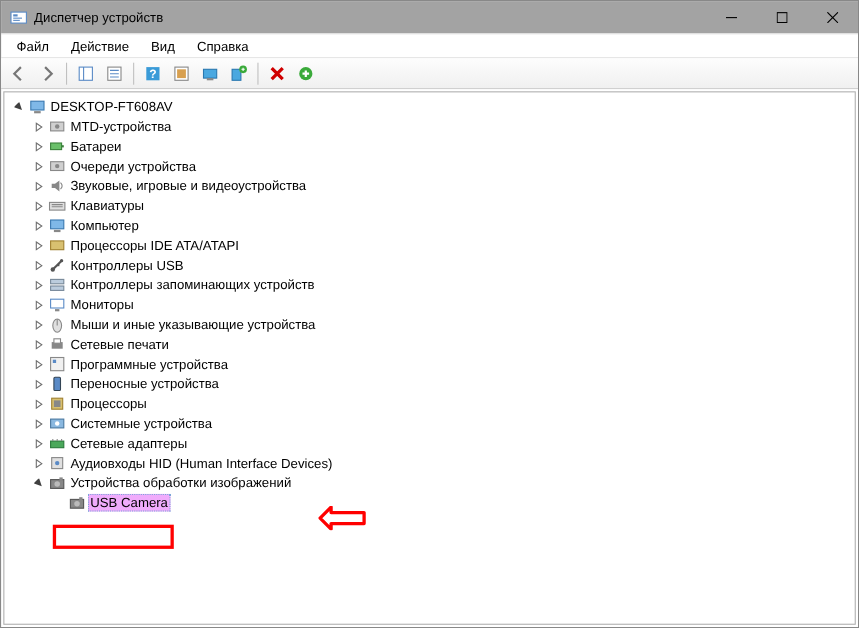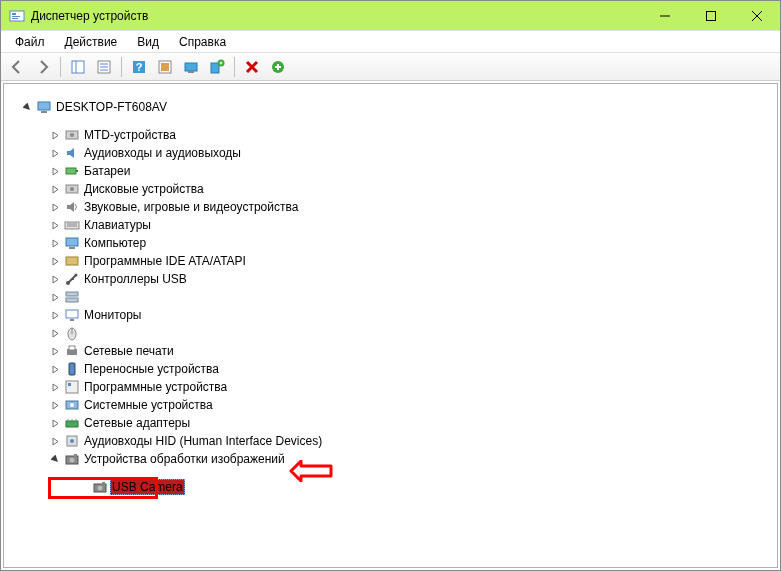--- a/index.html
+++ b/index.html
@@ -12,21 +12,21 @@
     height: 571px;
     overflow: hidden;
     border: 1px solid #888;
     position: relative;
   }
   
   .titlebar {
     height: 30px;
     display: flex;
     align-items: center;
-    background: #bef264;
+    background: #a3a3a3;
     border-bottom: 1px solid #e0e0e0;
   }
   .titlebar .title-icon {
     width: 16px; height: 16px; margin: 0 6px 0 8px;
     display:inline-flex;align-items:center;justify-content:center;
   }
   .titlebar .title-text { flex: 0 0 auto; font-size: 12px; }
   .titlebar .spacer { flex: 1; }
   .win-controls { display:flex; height:100%; }
   .win-btn {
@@ -67,41 +67,41 @@
   .tb-btn svg { width:16px; height:16px; }
   
   .tree-area {
     position:absolute;
     top: 82px; left:2px; right:2px; bottom:2px;
     border:1px solid #b0b0b0;
     background:#fff;
     overflow:auto;
     padding: 4px 2px;
   }
-  .tree ul { list-style:none; margin:10px; padding:0 0 0 18px; }
+  .tree ul { list-style:none; margin:0; padding:0 0 0 18px; }
   .tree > ul { padding-left: 4px; }
   .tree li { white-space: nowrap; }
   .node-row {
     display:flex; align-items:center;
     height: 18px;
     gap: 2px;
   }
   .expander {
     width:14px; height:14px;
     display:flex; align-items:center; justify-content:center;
     cursor: default;
   }
   .expander svg { width:9px; height:9px; }
   .dev-icon {
     width:16px; height:16px;
     display:inline-flex;align-items:center;justify-content:center;
   }
   .node-label { padding: 0 2px; }
   .selected .node-label {
-    background:#b91c1c;
+    background:#f0abfc;
     border:1px dotted #7aa7d8;
     padding: 0 1px;
   }
   .highlight-box {
     border:3px solid #ff0000;
     position:absolute;
   }
   .arrow-annotation {
     position:absolute;
     color:#ff0000;
@@ -251,56 +251,41 @@
             </li>
             <li>
               <div class="node-row">
                 <span class="expander">
                   <svg viewBox="0 0 9 9">
                     <path d="M2 1 L7 4.5 L2 8 Z" fill="none" stroke="#707070"></path>
                   </svg>
                 </span>
                 <span class="dev-icon">
                   <svg viewBox="0 0 16 16">
-                    <path d="M3 6 L6 6 L10 3 L10 13 L6 10 L3 10 Z" fill="#5a8ac6"></path>
-                  </svg>
-                </span>
-                <span class="node-label">Аудиовходы и аудиовыходы</span>
-              </div>
-            </li>
-            <li>
-              <div class="node-row">
-                <span class="expander">
-                  <svg viewBox="0 0 9 9">
-                    <path d="M2 1 L7 4.5 L2 8 Z" fill="none" stroke="#707070"></path>
-                  </svg>
-                </span>
-                <span class="dev-icon">
-                  <svg viewBox="0 0 16 16">
                     <rect x="2" y="5" width="10" height="6" fill="#6ac06a" stroke="#3a803a"></rect>
                     <rect x="12" y="7" width="2" height="2" fill="#3a803a"></rect>
                   </svg>
                 </span>
                 <span class="node-label">Батареи</span>
               </div>
             </li>
             <li>
               <div class="node-row">
                 <span class="expander">
                   <svg viewBox="0 0 9 9">
                     <path d="M2 1 L7 4.5 L2 8 Z" fill="none" stroke="#707070"></path>
                   </svg>
                 </span>
                 <span class="dev-icon">
                   <svg viewBox="0 0 16 16">
                     <rect x="2" y="4" width="12" height="8" fill="#d0d0d0" stroke="#888"></rect>
                     <circle cx="8" cy="8" r="2" fill="#888"></circle>
                   </svg>
                 </span>
-                <span class="node-label">Дисковые устройства</span>
+                <span class="node-label">Очереди устройства</span>
               </div>
             </li>
             <li>
               <div class="node-row">
                 <span class="expander">
                   <svg viewBox="0 0 9 9">
                     <path d="M2 1 L7 4.5 L2 8 Z" fill="none" stroke="#707070"></path>
                   </svg>
                 </span>
                 <span class="dev-icon">
@@ -350,21 +335,21 @@
                 <span class="expander">
                   <svg viewBox="0 0 9 9">
                     <path d="M2 1 L7 4.5 L2 8 Z" fill="none" stroke="#707070"></path>
                   </svg>
                 </span>
                 <span class="dev-icon">
                   <svg viewBox="0 0 16 16">
                     <rect x="2" y="4" width="12" height="8" fill="#d8c070" stroke="#a08030"></rect>
                   </svg>
                 </span>
-                <span class="node-label">Программные IDE ATA/ATAPI</span>
+                <span class="node-label">Процессоры IDE ATA/ATAPI</span>
               </div>
             </li>
             <li>
               <div class="node-row">
                 <span class="expander">
                   <svg viewBox="0 0 9 9">
                     <path d="M2 1 L7 4.5 L2 8 Z" fill="none" stroke="#707070"></path>
                   </svg>
                 </span>
                 <span class="dev-icon">
@@ -384,20 +369,21 @@
                   <svg viewBox="0 0 9 9">
                     <path d="M2 1 L7 4.5 L2 8 Z" fill="none" stroke="#707070"></path>
                   </svg>
                 </span>
                 <span class="dev-icon">
                   <svg viewBox="0 0 16 16">
                     <rect x="2" y="3" width="12" height="4" fill="#bcd" stroke="#789"></rect>
                     <rect x="2" y="9" width="12" height="4" fill="#bcd" stroke="#789"></rect>
                   </svg>
                 </span>
+                <span class="node-label">Контроллеры запоминающих устройств</span>
               </div>
             </li>
             <li>
               <div class="node-row">
                 <span class="expander">
                   <svg viewBox="0 0 9 9">
                     <path d="M2 1 L7 4.5 L2 8 Z" fill="none" stroke="#707070"></path>
                   </svg>
                 </span>
                 <span class="dev-icon">
@@ -415,20 +401,21 @@
                   <svg viewBox="0 0 9 9">
                     <path d="M2 1 L7 4.5 L2 8 Z" fill="none" stroke="#707070"></path>
                   </svg>
                 </span>
                 <span class="dev-icon">
                   <svg viewBox="0 0 16 16">
                     <ellipse cx="8" cy="9" rx="4" ry="6" fill="#e0e0e0" stroke="#888"></ellipse>
                     <line x1="8" y1="3" x2="8" y2="9" stroke="#888"></line>
                   </svg>
                 </span>
+                <span class="node-label">Мыши и иные указывающие устройства</span>
               </div>
             </li>
             <li>
               <div class="node-row">
                 <span class="expander">
                   <svg viewBox="0 0 9 9">
                     <path d="M2 1 L7 4.5 L2 8 Z" fill="none" stroke="#707070"></path>
                   </svg>
                 </span>
                 <span class="dev-icon">
@@ -442,40 +429,56 @@
             </li>
             <li>
               <div class="node-row">
                 <span class="expander">
                   <svg viewBox="0 0 9 9">
                     <path d="M2 1 L7 4.5 L2 8 Z" fill="none" stroke="#707070"></path>
                   </svg>
                 </span>
                 <span class="dev-icon">
                   <svg viewBox="0 0 16 16">
-                    <rect x="5" y="2" width="6" height="12" rx="1" fill="#5a8ac6" stroke="#345"></rect>
-                  </svg>
-                </span>
-                <span class="node-label">Переносные устройства</span>
-              </div>
-            </li>
-            <li>
-              <div class="node-row">
-                <span class="expander">
-                  <svg viewBox="0 0 9 9">
-                    <path d="M2 1 L7 4.5 L2 8 Z" fill="none" stroke="#707070"></path>
-                  </svg>
-                </span>
-                <span class="dev-icon">
-                  <svg viewBox="0 0 16 16">
                     <rect x="2" y="2" width="12" height="12" fill="#f0f0f0" stroke="#888"></rect>
                     <rect x="4" y="4" width="3" height="3" fill="#5a8ac6"></rect>
                   </svg>
                 </span>
                 <span class="node-label">Программные устройства</span>
+              </div>
+            </li>
+            <li>
+              <div class="node-row">
+                <span class="expander">
+                  <svg viewBox="0 0 9 9">
+                    <path d="M2 1 L7 4.5 L2 8 Z" fill="none" stroke="#707070"></path>
+                  </svg>
+                </span>
+                <span class="dev-icon">
+                  <svg viewBox="0 0 16 16">
+                    <rect x="5" y="2" width="6" height="12" rx="1" fill="#5a8ac6" stroke="#345"></rect>
+                  </svg>
+                </span>
+                <span class="node-label">Переносные устройства</span>
+              </div>
+            </li>
+            <li>
+              <div class="node-row">
+                <span class="expander">
+                  <svg viewBox="0 0 9 9">
+                    <path d="M2 1 L7 4.5 L2 8 Z" fill="none" stroke="#707070"></path>
+                  </svg>
+                </span>
+                <span class="dev-icon">
+                  <svg viewBox="0 0 16 16">
+                    <rect x="3" y="3" width="10" height="10" fill="#d8c070" stroke="#a08030"></rect>
+                    <rect x="5" y="5" width="6" height="6" fill="#888"></rect>
+                  </svg>
+                </span>
+                <span class="node-label">Процессоры</span>
               </div>
             </li>
             <li>
               <div class="node-row">
                 <span class="expander">
                   <svg viewBox="0 0 9 9">
                     <path d="M2 1 L7 4.5 L2 8 Z" fill="none" stroke="#707070"></path>
                   </svg>
                 </span>
                 <span class="dev-icon">

